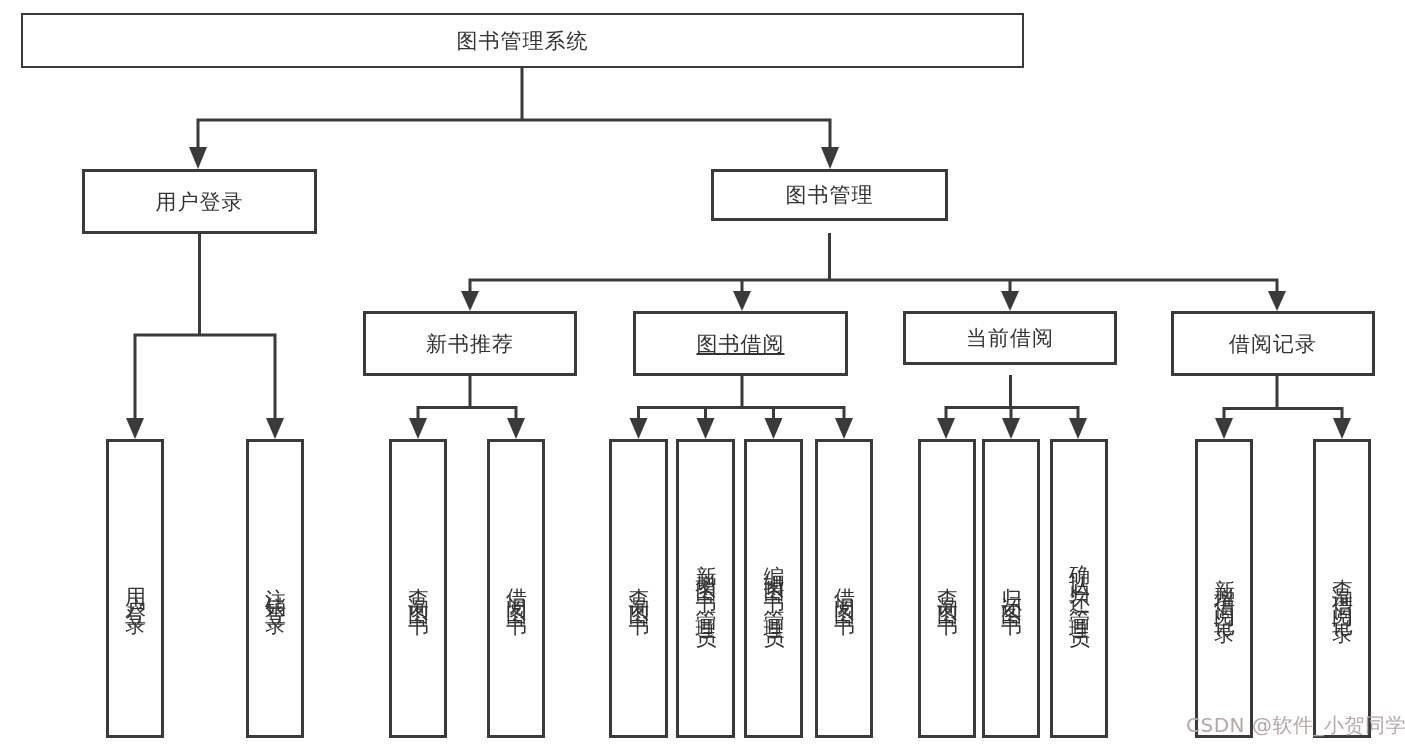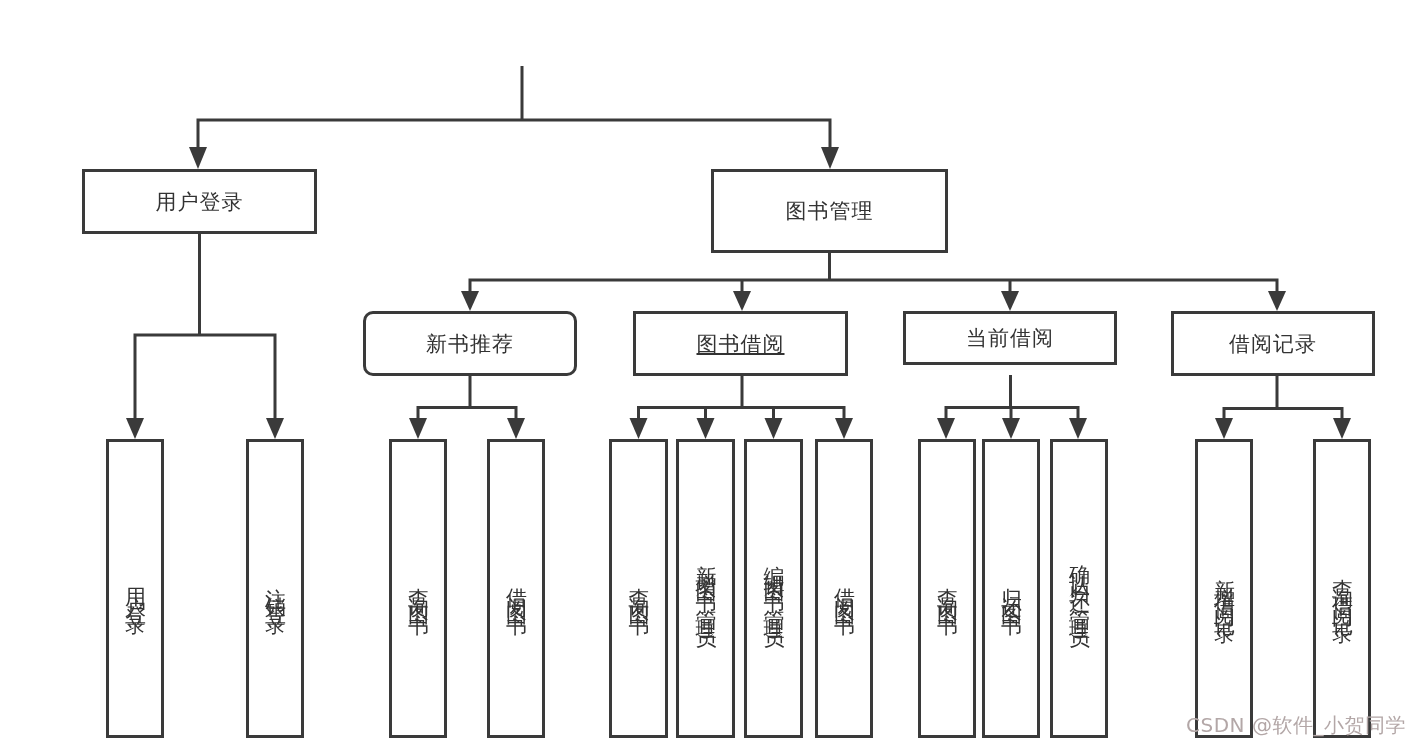--- a/index.html
+++ b/index.html
@@ -111,29 +111,32 @@
       <polygon points="764.5,418 782.5,418 773.5,439"></polygon>
       <polygon points="835,418 853,418 844,439"></polygon>
       <polygon points="937,418 955,418 946,439"></polygon>
       <polygon points="1002,418 1020,418 1011,439"></polygon>
       <polygon points="1069,418 1087,418 1078,439"></polygon>
       <polygon points="1215,418 1233,418 1224,439"></polygon>
       <polygon points="1333,418 1351,418 1342,439"></polygon>
     </g>
   </svg>
 
+  <div class="node root" style="left:21px; top:13px; width:1003px; height:55px;">
+    <span class="h-label">图书管理系统</span>
+  </div>
 
   <div class="node" style="left:82px; top:169px; width:235px; height:65px;">
     <span class="h-label">用户登录</span>
   </div>
-  <div class="node" style="left:711px; top:169px; width:237px; height:84px;">
+  <div class="node" style="left:711px; top:169px; width:237px; height:52px;">
     <span class="h-label">图书管理</span>
   </div>
 
-  <div class="node" style="left:363px; top:311px; width:214px; height:65px;border-radius:10px;">
+  <div class="node" style="left:363px; top:311px; width:214px; height:65px;">
     <span class="h-label">新书推荐</span>
   </div>
   <div class="node" style="left:633px; top:311px; width:215px; height:65px;text-decoration:underline;">
     <span class="h-label">图书借阅</span>
   </div>
   <div class="node" style="left:903px; top:311px; width:214px; height:54px;">
     <span class="h-label">当前借阅</span>
   </div>
   <div class="node" style="left:1171px; top:311px; width:204px; height:65px;">
     <span class="h-label">借阅记录</span>

